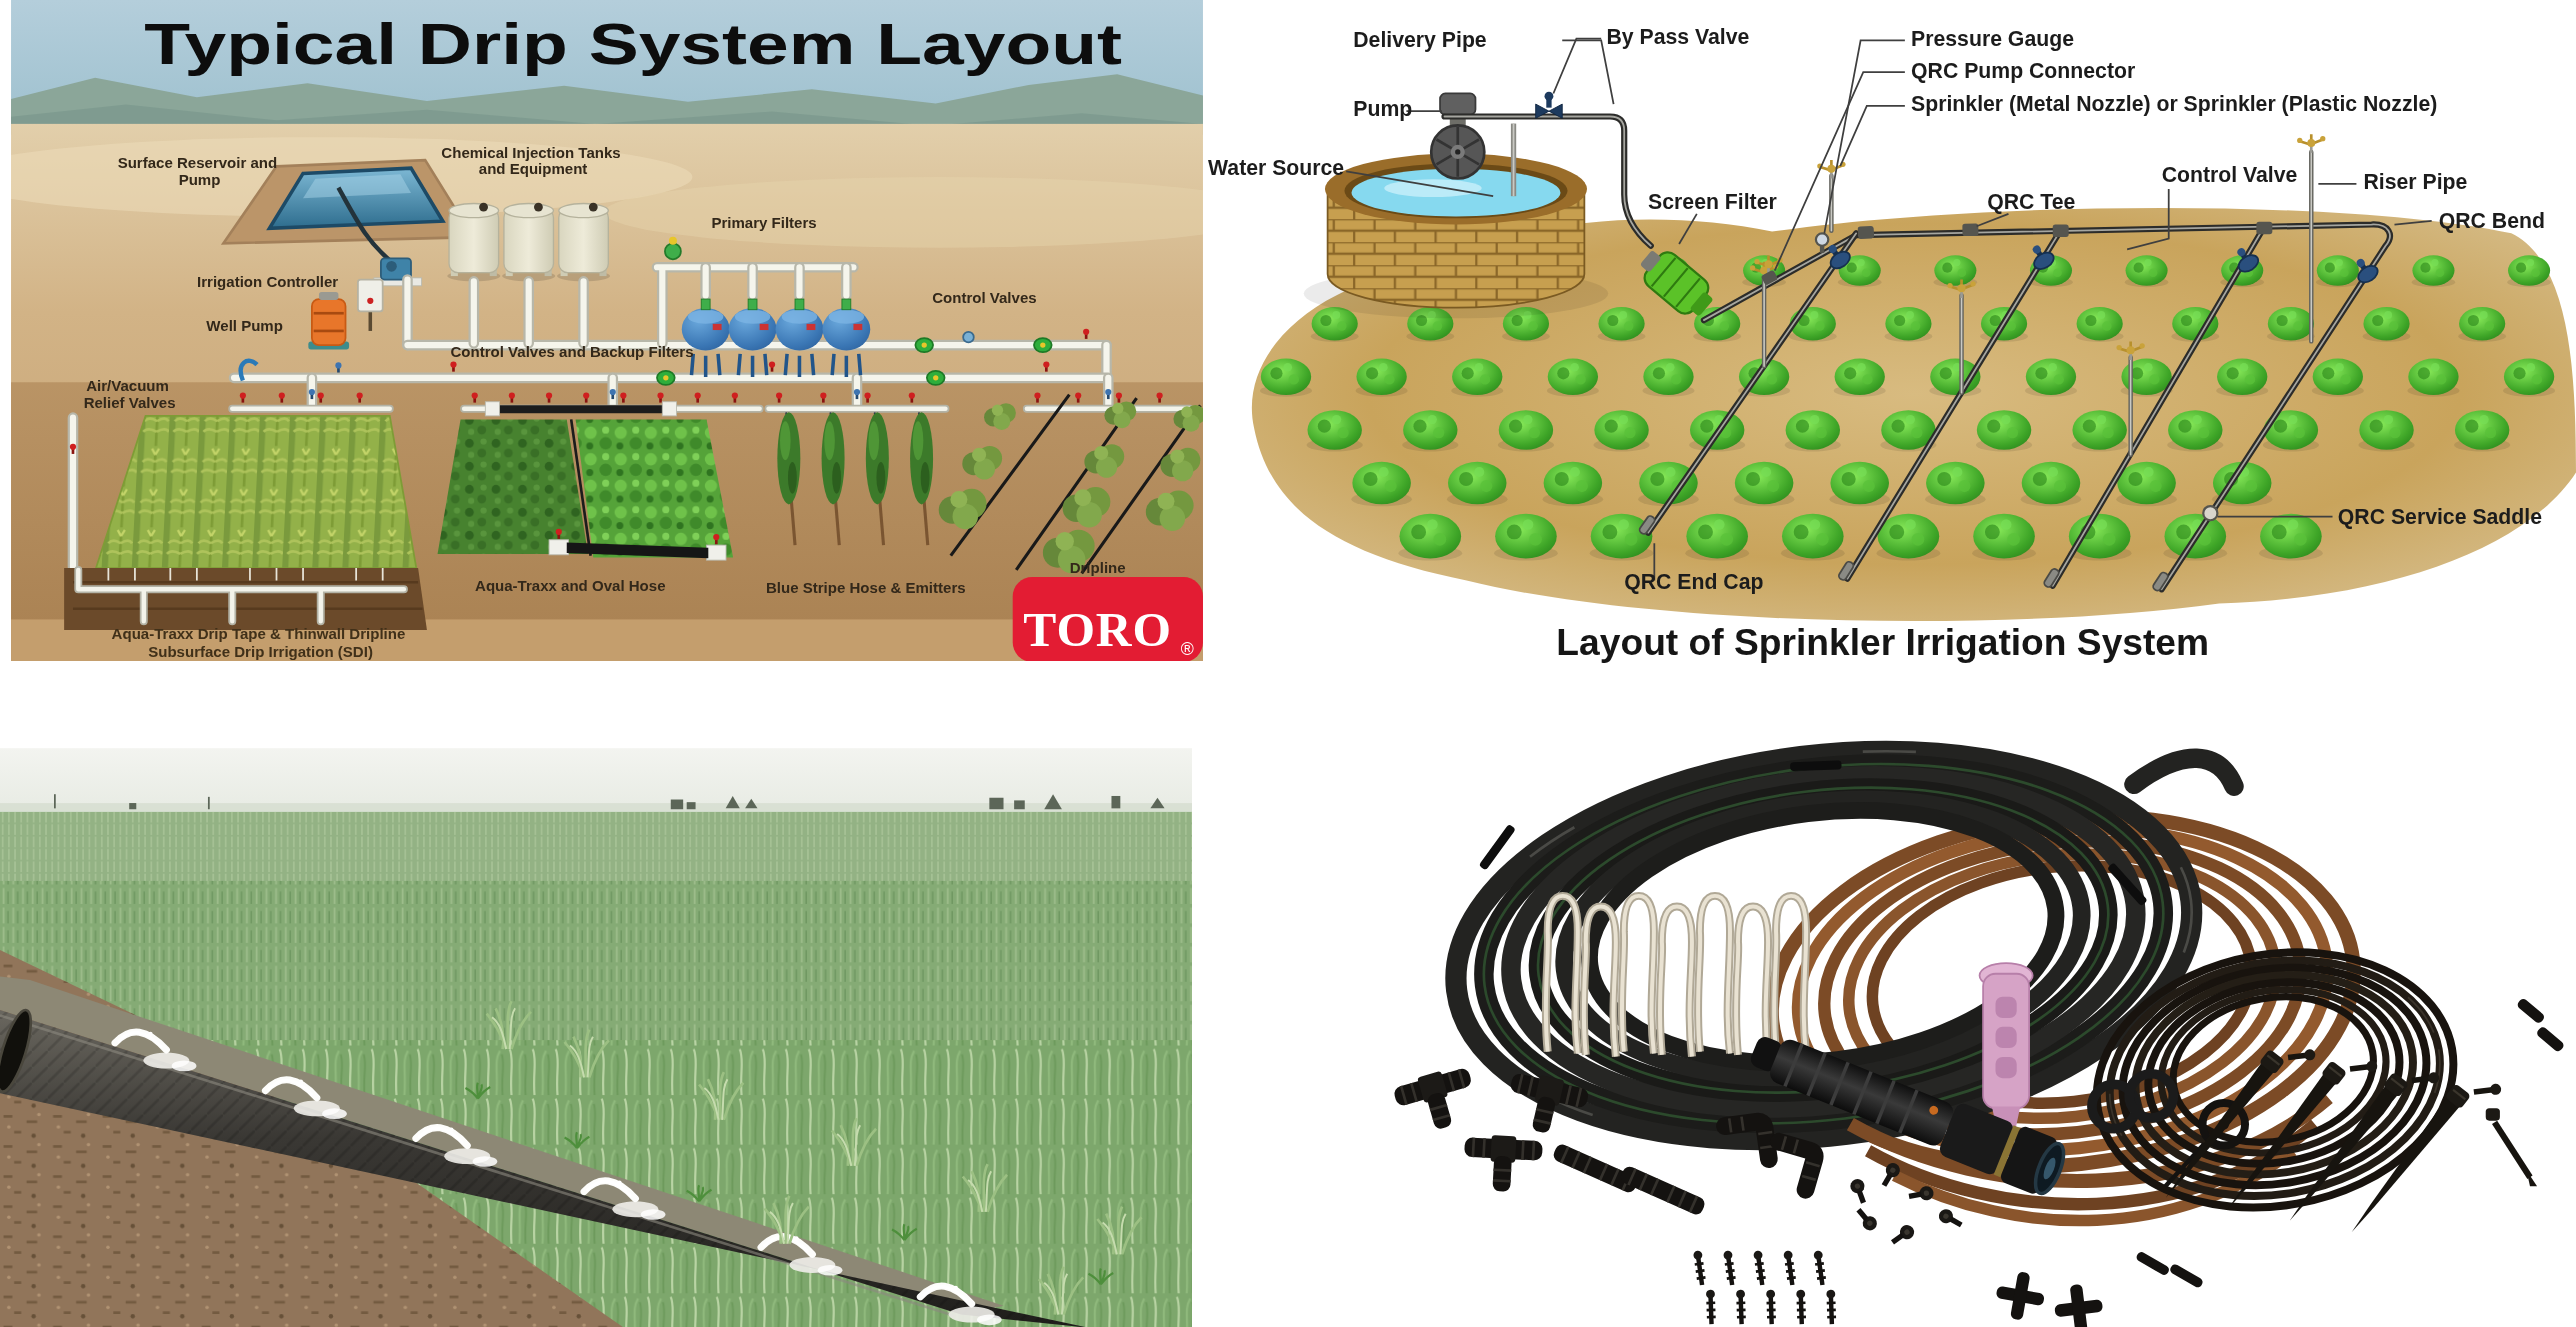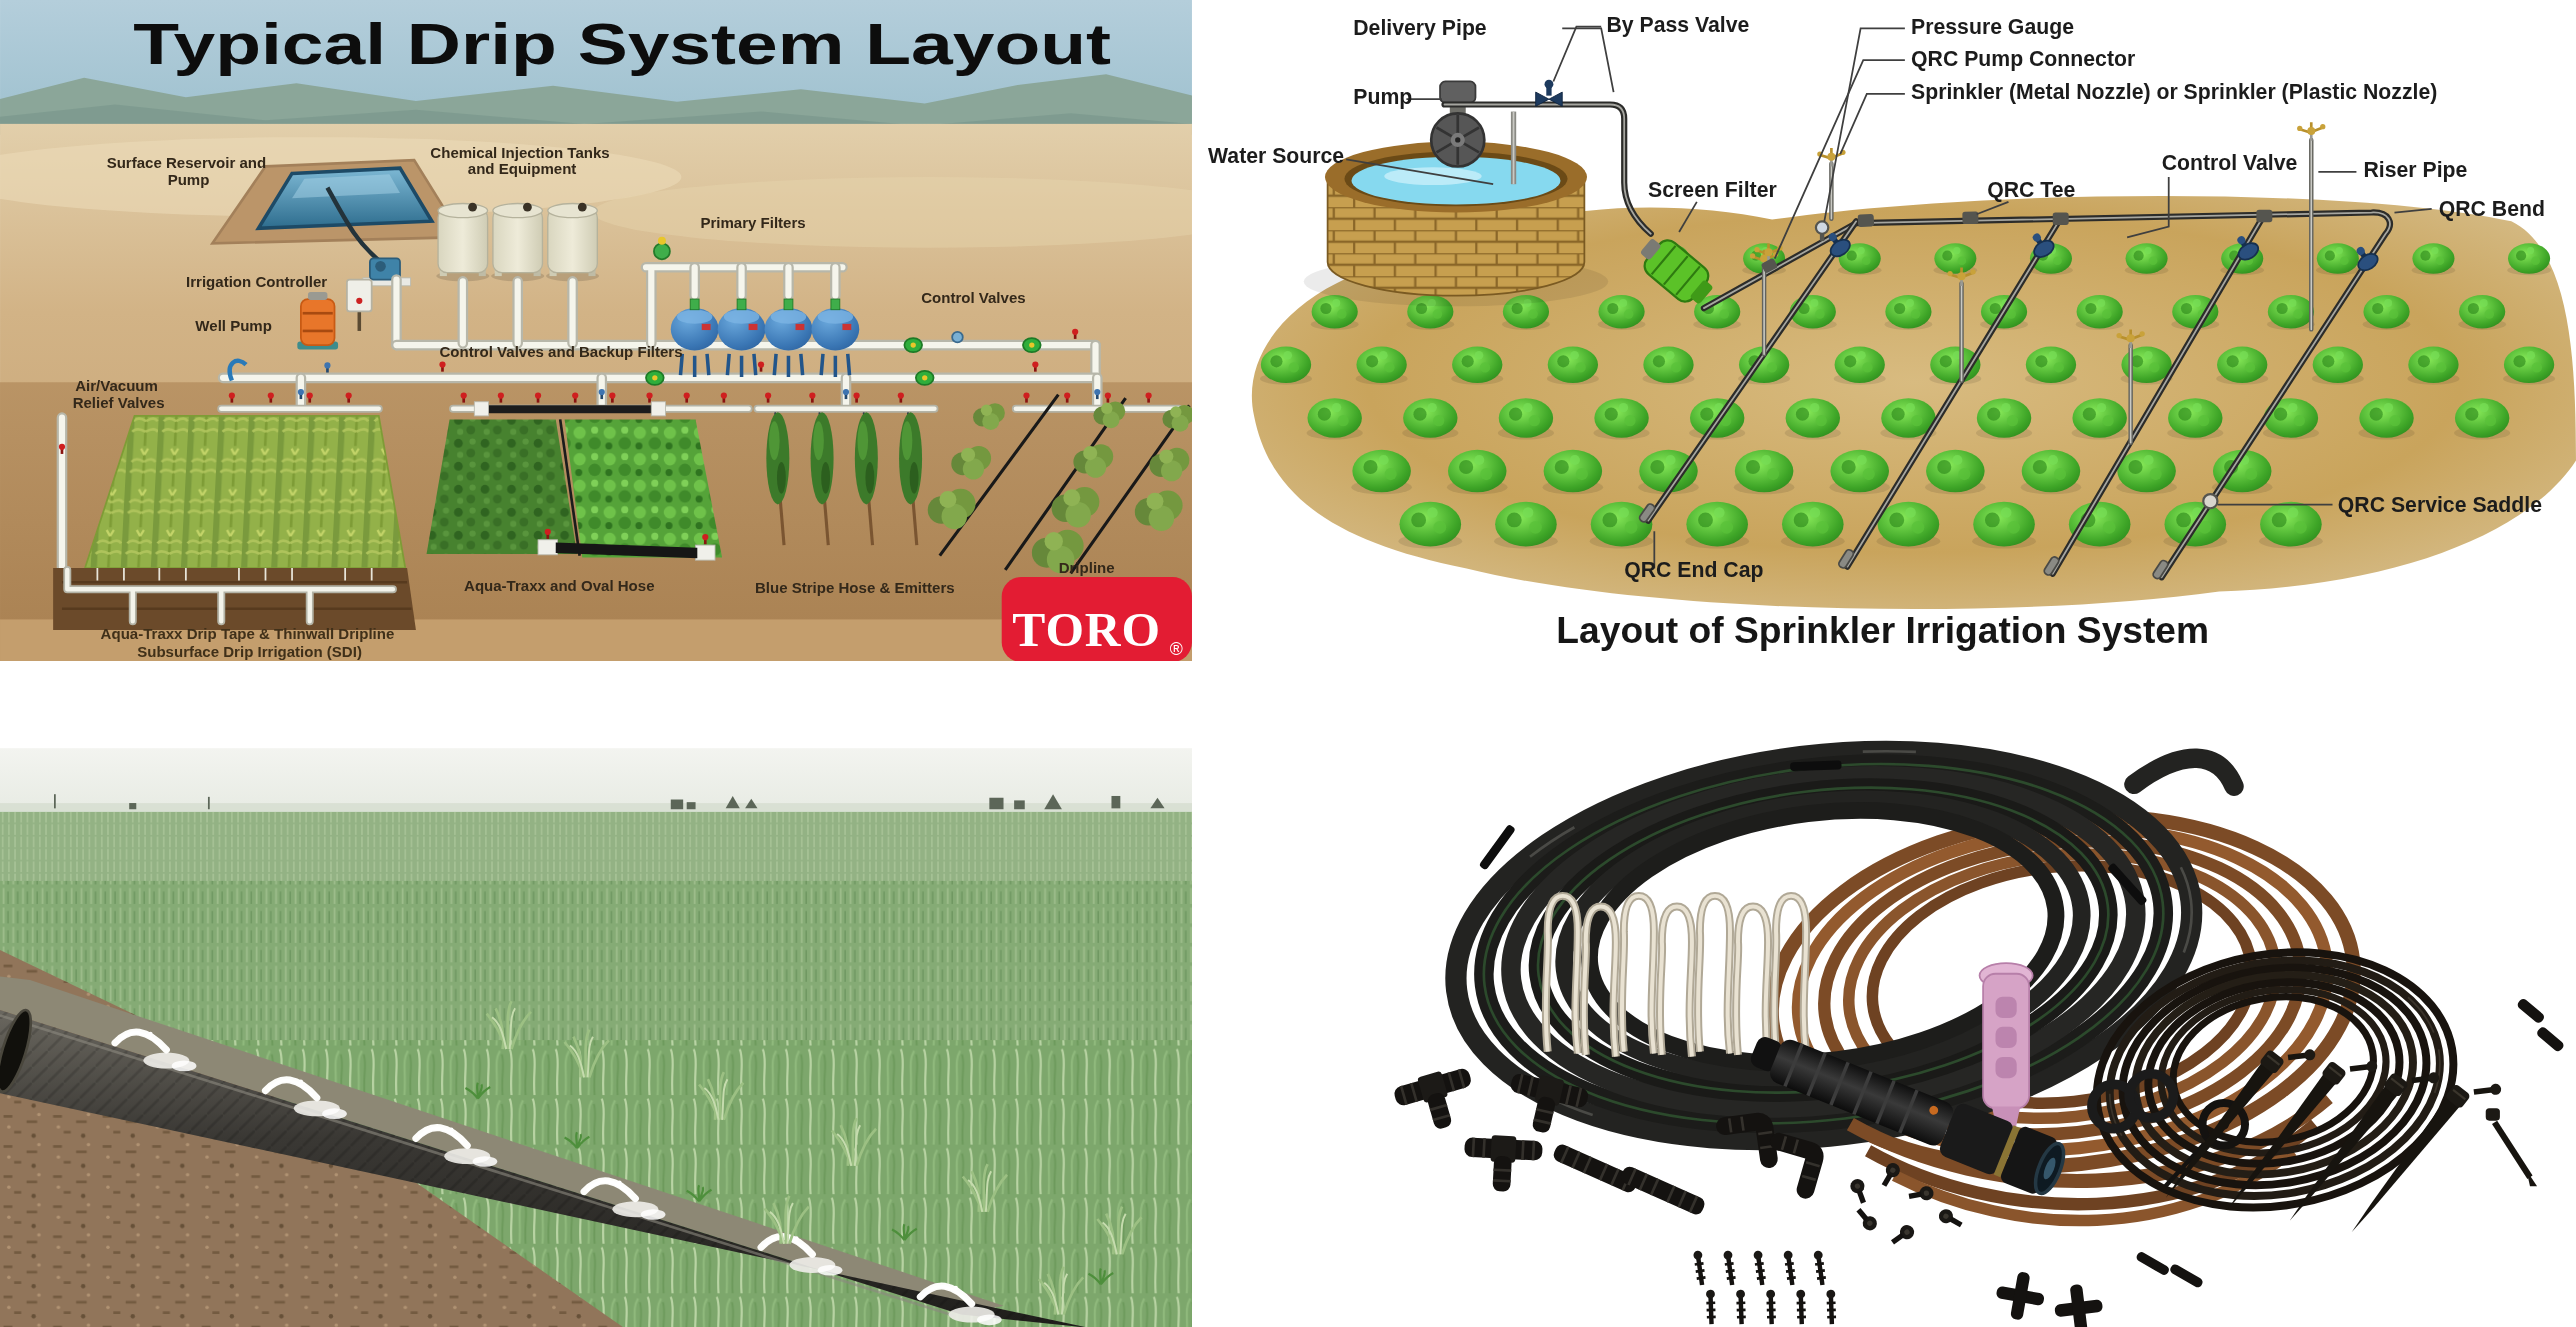--- a/index.html
+++ b/index.html
@@ -20,21 +20,21 @@
   .tl-title{font:bold 64px "Liberation Sans",sans-serif;fill:#0d0d0d}
   .tl-label{font:bold 17px "Liberation Sans",sans-serif;fill:#33281a}
   .tl-caption{font:bold 17px "Liberation Sans",sans-serif;fill:#403019}
   .tr-label{font:bold 24px "Liberation Sans",sans-serif;fill:#1c1c1c}
   .tr-title{font:bold 42px "Liberation Sans",sans-serif;fill:#161616}
   .toro-text{font:bold 56px "Liberation Serif",serif;fill:#ffffff;letter-spacing:1px}
 </style>
 </head>
 <body>
 
-<div class="panel" style="left:0;top:0;width:1192px;height:661px">
+<div class="panel" style="left:11px;top:0;width:1192px;height:661px">
 <svg width="1192" height="661" viewBox="0 0 1347 747">
   <defs>
     <linearGradient id="tl-sky" x1="0" y1="0" x2="0" y2="1">
       <stop offset="0" stop-color="#b4cedb"></stop>
           <stop offset="1" stop-color="#9dc0ce"></stop>
     </linearGradient>
     <linearGradient id="tl-sand" x1="0" y1="0" x2="0" y2="1">
       <stop offset="0" stop-color="#e2cfab"></stop>
           <stop offset="0.35" stop-color="#d2b386"></stop>
       <stop offset="1" stop-color="#c29e6e"></stop>
@@ -333,21 +333,21 @@
 
     <g>
       <rect x="1132" y="652" width="215" height="96" rx="22" fill="#e31c33"></rect>
       <text class="toro-text" x="1228" y="730" text-anchor="middle">TORO</text>
       <text x="1322" y="740" font-size="20" fill="#ffffff">®</text>
     </g>
   </g>
 </svg>
 </div>
 
-<div class="panel" style="left:1201px;top:0;width:1375px;height:657px">
+<div class="panel" style="left:1201px;top:12px;width:1375px;height:657px">
 <svg width="1375" height="657" viewBox="0 0 1553 742">
   <defs>
     <radialGradient id="tr-ground" cx="0.5" cy="0.45" r="0.75">
       <stop offset="0" stop-color="#d8bb80"></stop>
           <stop offset="0.55" stop-color="#c9a45c"></stop>
       <stop offset="0.85" stop-color="#d6bd8a"></stop>
           <stop offset="1" stop-color="#eadfc2"></stop>
     </radialGradient>
     <radialGradient id="tr-bushg" cx="0.4" cy="0.35" r="0.9">
       <stop offset="0" stop-color="#86e858"></stop>

